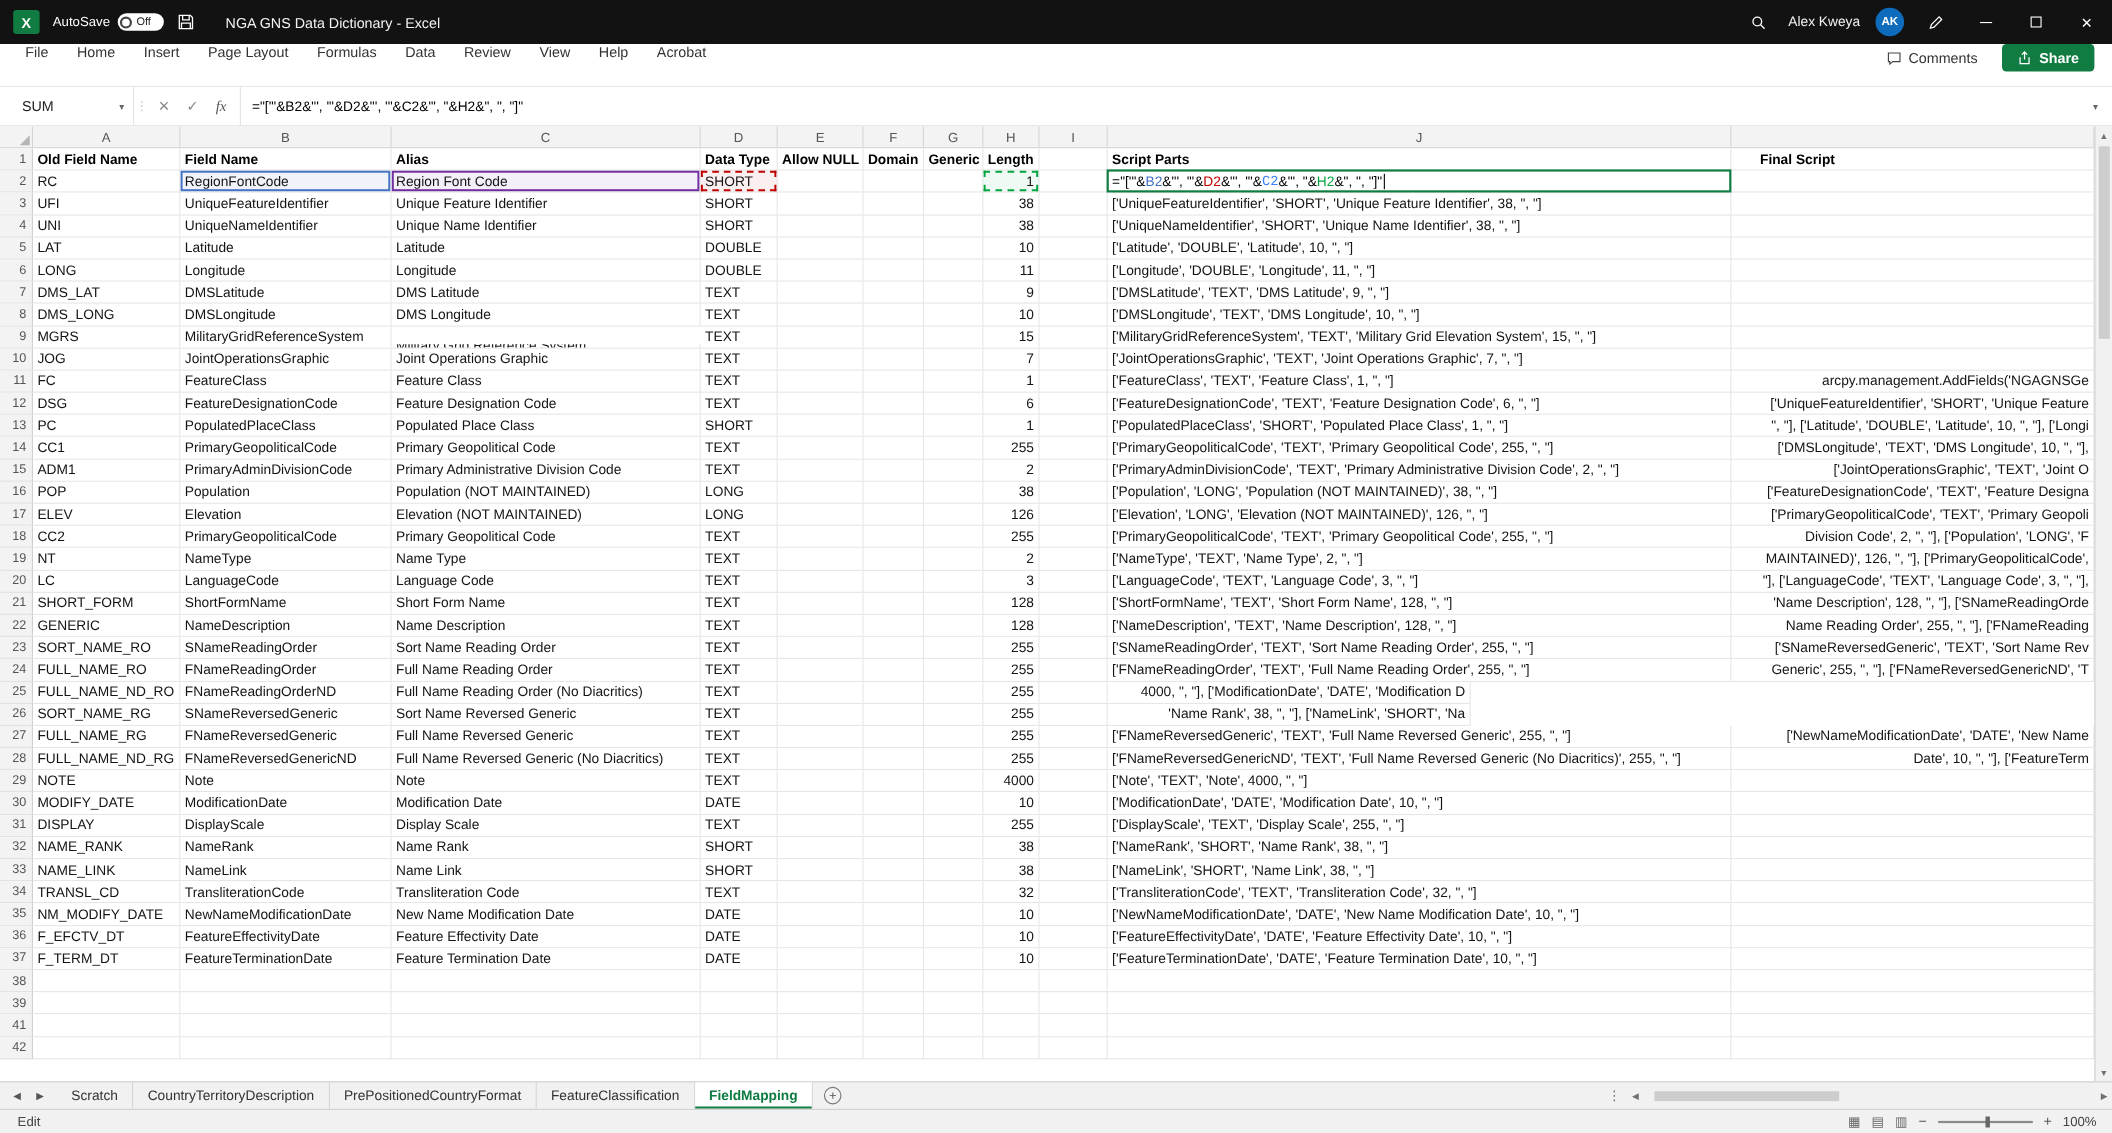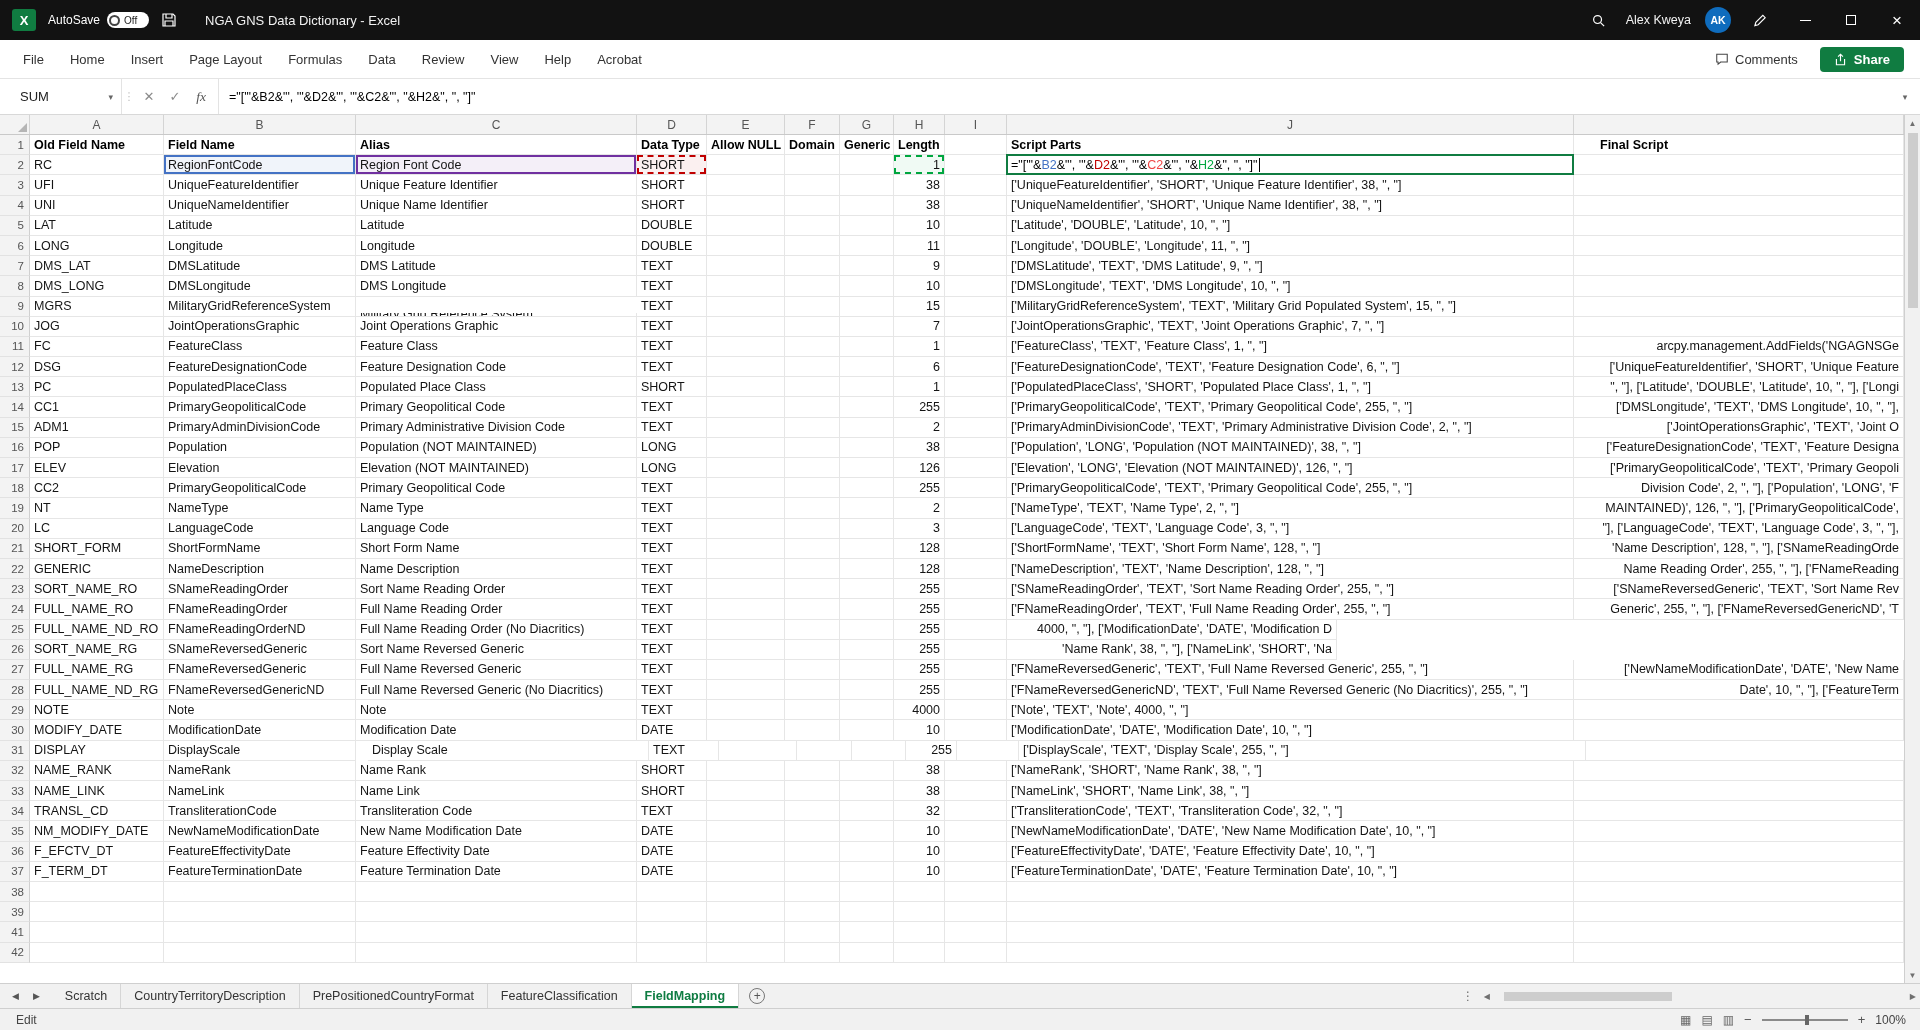--- a/index.html
+++ b/index.html
@@ -22,21 +22,21 @@
   .tb-right .pad{padding:0 14px;}
   .username{font-size:12.5px;color:#f2f2f2;padding:0 6px;}
   .avatar{width:26px;height:26px;border-radius:50%;background:#0F6CBD;display:flex;
     align-items:center;justify-content:center;font-size:10.5px;font-weight:700;margin:0 8px;}
   .winbtn{width:46px;height:40px;display:flex;align-items:center;justify-content:center;}
   .min-glyph{width:11px;height:1px;background:#fff;display:block;}
   .restore-glyph{width:10px;height:10px;border:1px solid #fff;display:block;}
   .close-glyph{font-size:17px;line-height:1;color:#fff;}
 
   
-  .menubar{flex:0 0 39px;background:#fff;display:flex;align-items:center;border-bottom:1px solid #e4e4e4;}
+  .menubar{flex:0 0 39px;background:#fff;display:flex;align-items:flex-start;border-bottom:1px solid #e4e4e4;}
   .menu-tabs{display:flex;align-items:stretch;padding-left:10px;}
   .menu-tab{padding:0 13px;font-size:13px;color:#333;display:flex;align-items:center;}
   .menu-right{margin-left:auto;display:flex;align-items:center;gap:12px;padding-right:16px;}
   .comments-btn{display:flex;align-items:center;gap:6px;font-size:13px;color:#333;
     padding:5px 10px;border-radius:4px;}
   .share-btn{display:flex;align-items:center;gap:7px;font-size:13px;color:#fff;
     background:#107C41;padding:5px 14px;border-radius:4px;font-weight:600;}
 
   
   .formulabar{flex:0 0 36px;background:#fff;display:flex;align-items:stretch;border-bottom:1px solid #d8d8d8;}
@@ -251,21 +251,21 @@
             <div class="cell" style="flex: 0 0 55px;"></div>
             <div class="cell" style="flex: 0 0 54px;"></div>
             <div class="cell num ref rh" style="flex: 0 0 51px;">1</div>
             <div class="cell" style="flex: 0 0 62px;"></div>
             <div class="cell editcell" style="flex: 0 0 567px;">
               <span style="color: rgb(0, 0, 0);">="['"&amp;</span>
               <span style="color: rgb(68, 114, 196);">B2</span>
               <span style="color: rgb(0, 0, 0);">&amp;"', '"&amp;</span>
               <span style="color: rgb(192, 0, 0);">D2</span>
               <span style="color: rgb(0, 0, 0);">&amp;"', '"&amp;</span>
-              <span style="color: #ef4444;">C2</span>
+              <span style="color: #3b82f6; font-family: Liberation Mono, monospace;">C2</span>
               <span style="color: rgb(0, 0, 0);">&amp;"', "&amp;</span>
               <span style="color: rgb(0, 166, 63);">H2</span>
               <span style="color: rgb(0, 0, 0);">&amp;", ", "]"</span>
               <span class="caret"></span>
             </div>
             <div class="cell fscell" style="flex: 0 0 330px;"></div>
           </div>
           <div class="grow">
             <div class="rnum">3</div>
             <div class="cell" style="flex: 0 0 134px;">UFI</div>
@@ -354,21 +354,21 @@
             <div class="rnum">9</div>
             <div class="cell" style="flex: 0 0 134px;">MGRS</div>
             <div class="cell" style="flex: 0 0 192px;">MilitaryGridReferenceSystem</div>
             <div class="cell" style="flex: 0 0 281px; margin-top: 16px;">Military Grid Reference System</div>
             <div class="cell" style="flex: 0 0 70px;">TEXT</div>
             <div class="cell" style="flex: 0 0 78px;"></div>
             <div class="cell" style="flex: 0 0 55px;"></div>
             <div class="cell" style="flex: 0 0 54px;"></div>
             <div class="cell num" style="flex: 0 0 51px;">15</div>
             <div class="cell" style="flex: 0 0 62px;"></div>
-            <div class="cell" style="flex: 0 0 567px;">['MilitaryGridReferenceSystem', 'TEXT', 'Military Grid Populated System', 15, ", "]</div>
+            <div class="cell" style="flex: 0 0 567px;">['MilitaryGridReferenceSystem', 'TEXT', 'Military Grid Elevation System', 15, ", "]</div>
             <div class="cell fscell" style="flex: 0 0 330px;"></div>
           </div>
           <div class="grow">
             <div class="rnum">10</div>
             <div class="cell" style="flex: 0 0 134px;">JOG</div>
             <div class="cell" style="flex: 0 0 192px;">JointOperationsGraphic</div>
             <div class="cell" style="flex: 0 0 281px;">Joint Operations Graphic</div>
             <div class="cell" style="flex: 0 0 70px;">TEXT</div>
             <div class="cell" style="flex: 0 0 78px;"></div>
             <div class="cell" style="flex: 0 0 55px;"></div>
@@ -653,21 +653,21 @@
             <div class="cell" style="flex: 0 0 54px;"></div>
             <div class="cell num" style="flex: 0 0 51px;">10</div>
             <div class="cell" style="flex: 0 0 62px;"></div>
             <div class="cell" style="flex: 0 0 567px;">['ModificationDate', 'DATE', 'Modification Date', 10, ", "]</div>
             <div class="cell fscell" style="flex: 0 0 330px;"></div>
           </div>
           <div class="grow">
             <div class="rnum">31</div>
             <div class="cell" style="flex: 0 0 134px;">DISPLAY</div>
             <div class="cell" style="flex: 0 0 192px;">DisplayScale</div>
-            <div class="cell" style="flex: 0 0 281px; margin-left: 12px;">Display Scale</div>
+            <div class="cell" style="flex: 0 0 281px;">Display Scale</div>
             <div class="cell" style="flex: 0 0 70px;">TEXT</div>
             <div class="cell" style="flex: 0 0 78px;"></div>
             <div class="cell" style="flex: 0 0 55px;"></div>
             <div class="cell" style="flex: 0 0 54px;"></div>
             <div class="cell num" style="flex: 0 0 51px;">255</div>
             <div class="cell" style="flex: 0 0 62px;"></div>
             <div class="cell" style="flex: 0 0 567px;">['DisplayScale', 'TEXT', 'Display Scale', 255, ", "]</div>
             <div class="cell fscell" style="flex: 0 0 330px;"></div>
           </div>
           <div class="grow">

